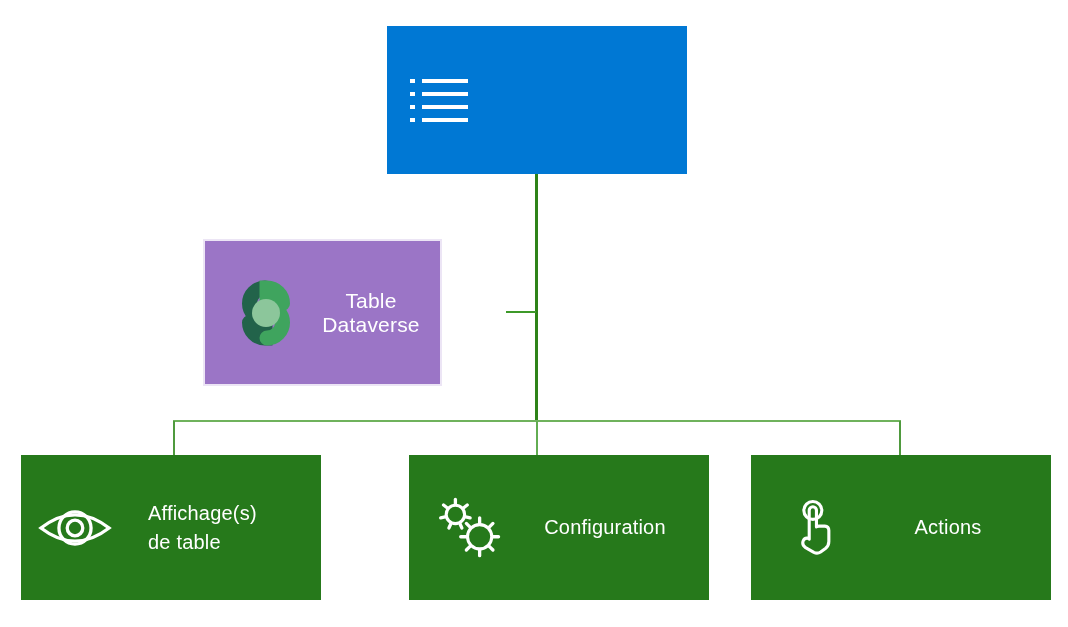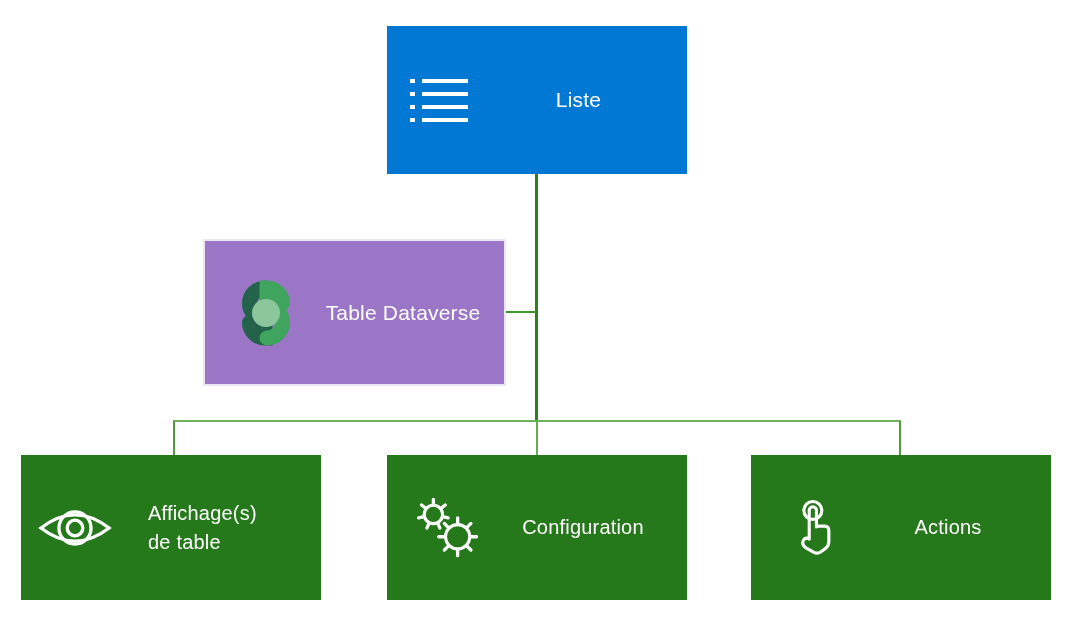--- a/index.html
+++ b/index.html
@@ -28,34 +28,34 @@
     letter-spacing:0.2px;
   }
   
   .node-liste{
     left:387px;top:26px;width:300px;height:148px;
     background:#0078d4;
   }
   .node-liste .icon-wrap{margin-left:21px;width:62px;}
   
   .node-dataverse{
-    left:203px;top:239px;width:303px;height:147px;
+    left:203px;top:239px;width:239px;height:147px;
     background:#9b75c6;
     border:2px solid #ece5f5;
     box-sizing:border-box;
   }
   .node-dataverse .icon-wrap{margin-left:25px;width:72px;}
   .node-dataverse .label{font-size:21px;}
   
   .node-green{
     background:#26791b;
     width:300px;height:145px;top:455px;
   }
   .node-a1{left:21px;}
-  .node-a2{left:387px;}
+  .node-a2{left:409px;}
   .node-a3{left:751px;align-items:center;}
   .node-green .label{font-size:20px;}
   .node-a1 .icon-wrap{margin-left:17px;width:74px;}
   .node-a1 .label{
     text-align:left;
     margin-left:36px;
     line-height:29px;
     flex:1 1 auto;
   }
   .node-a2 .icon-wrap{margin-left:26px;width:66px;}
@@ -90,21 +90,20 @@
             <rect x="13" y="6" width="46" height="4"></rect>
           <rect x="1" y="19" width="5" height="4"></rect>
             <rect x="13" y="19" width="46" height="4"></rect>
           <rect x="1" y="32" width="5" height="4"></rect>
             <rect x="13" y="32" width="46" height="4"></rect>
           <rect x="1" y="45" width="5" height="4"></rect>
             <rect x="13" y="45" width="46" height="4"></rect>
         </g>
       </svg>
     </span>
-    <span class="label">Liste</span>
   </div>
 
   <div class="node node-dataverse">
     <span class="icon-wrap">
       <svg width="70" height="68" viewBox="0 0 70 68">
         <g fill="none" stroke-linecap="round">
           <path d="M 34 9 A 15.5 15.5 0 0 0 18.5 24.5 A 15.5 15.5 0 0 0 34 40 L 34 59 A 15.5 15.5 0 0 1 18.5 43.5" stroke="#22634a" stroke-width="15"></path>
           <path d="M 36 59 A 15.5 15.5 0 0 0 51.5 43.5 A 15.5 15.5 0 0 0 36 28 L 36 9 A 15.5 15.5 0 0 1 51.5 24.5" stroke="#3fa45e" stroke-width="15"></path>
         </g>
         <circle cx="35" cy="34" r="14" fill="#8cc69b"></circle>

